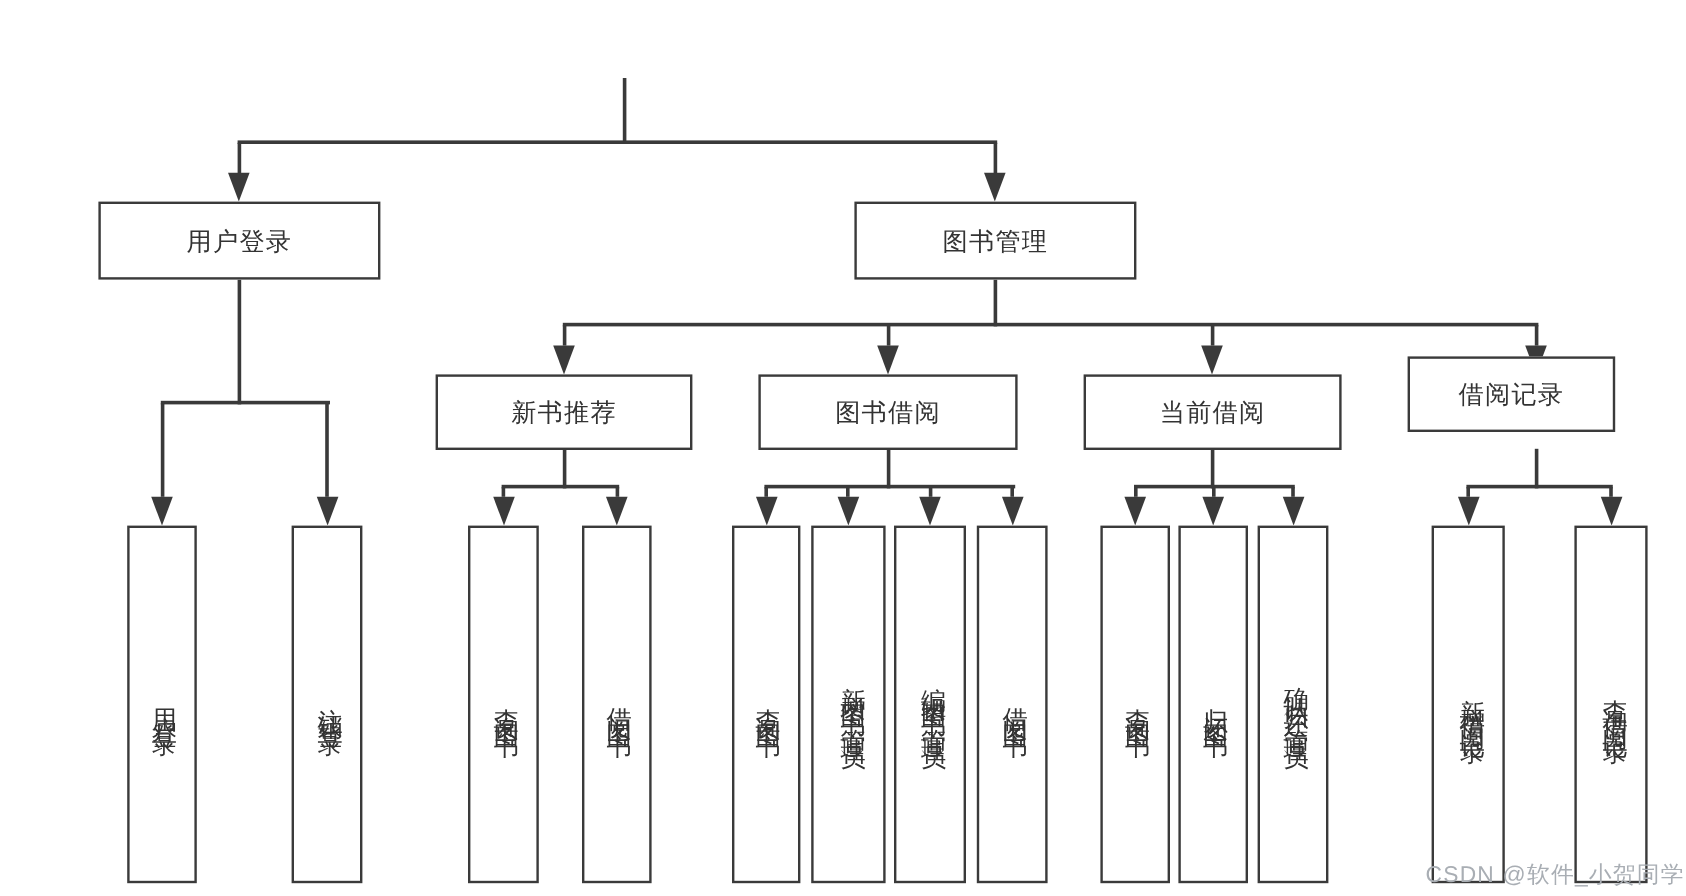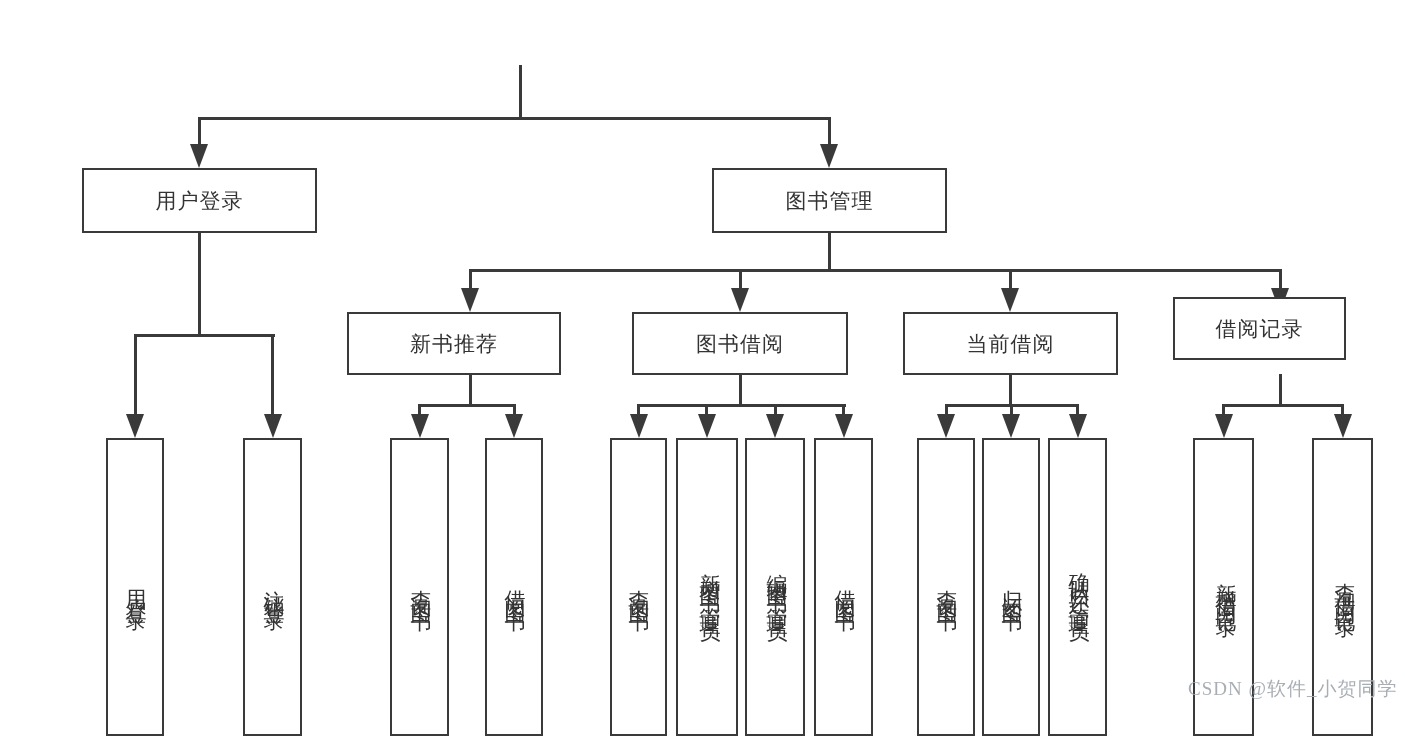--- a/index.html
+++ b/index.html
@@ -29,42 +29,41 @@
   }
   
   .ln{position:absolute;background:var(--line,#3a3a3a);}
   .ah{position:absolute;width:0;height:0;
       border-left:9px solid transparent;border-right:9px solid transparent;
       border-top:24px solid var(--line,#3a3a3a);}
   
   #b-root{left:15px;top:10px;width:1012px;height:55px}
   #b-user{left:82px;top:168px;width:235px;height:65px}
   #b-mgmt{left:712px;top:168px;width:235px;height:65px}
-  #b-rec{left:347px;top:312px;width:214px;height:63px}
+  #b-rec{left:363px;top:312px;width:214px;height:63px}
   #b-bb{left:632px;top:312px;width:216px;height:63px}
   #b-cb{left:903px;top:312px;width:215px;height:63px}
   #b-br{left:1173px;top:297px;width:173px;height:63px}
   #l-ulogin{left:106px;width:58px}
   #l-ulogout{left:243px;width:59px}
   #l-recq{left:390px;width:59px}
   #l-recb{left:485px;width:58px}
   #l-bbq{left:610px;width:57px}
   #l-bba{left:676px;width:62px}
   #l-bbe{left:745px;width:60px}
   #l-bbb{left:814px;width:59px}
   #l-cbq{left:917px;width:58px}
   #l-cbr{left:982px;width:58px}
   #l-cbc{left:1048px;width:59px}
   #l-bra{left:1193px;width:61px}
   #l-brq{left:1312px;width:61px}
   .watermark{
-    position:absolute;left:1188px;top:676px;
+    position:absolute;left:1188px;top:716px;
     font-size:19px;letter-spacing:1px;white-space:nowrap;
     color:var(--watermark,#a9aeb4);
-    font-family:Liberation Serif, serif;
   }
 </style>
 </head>
 <body>
 
 <div class="stage">
 
   <div class="ln" style="left:519px;top:65px;width:3px;height:54px"></div>
   <div class="ln" style="left:197.5px;top:117px;width:633px;height:3px"></div>
   <div class="ln" style="left:197.5px;top:119px;width:3px;height:26px"></div>

